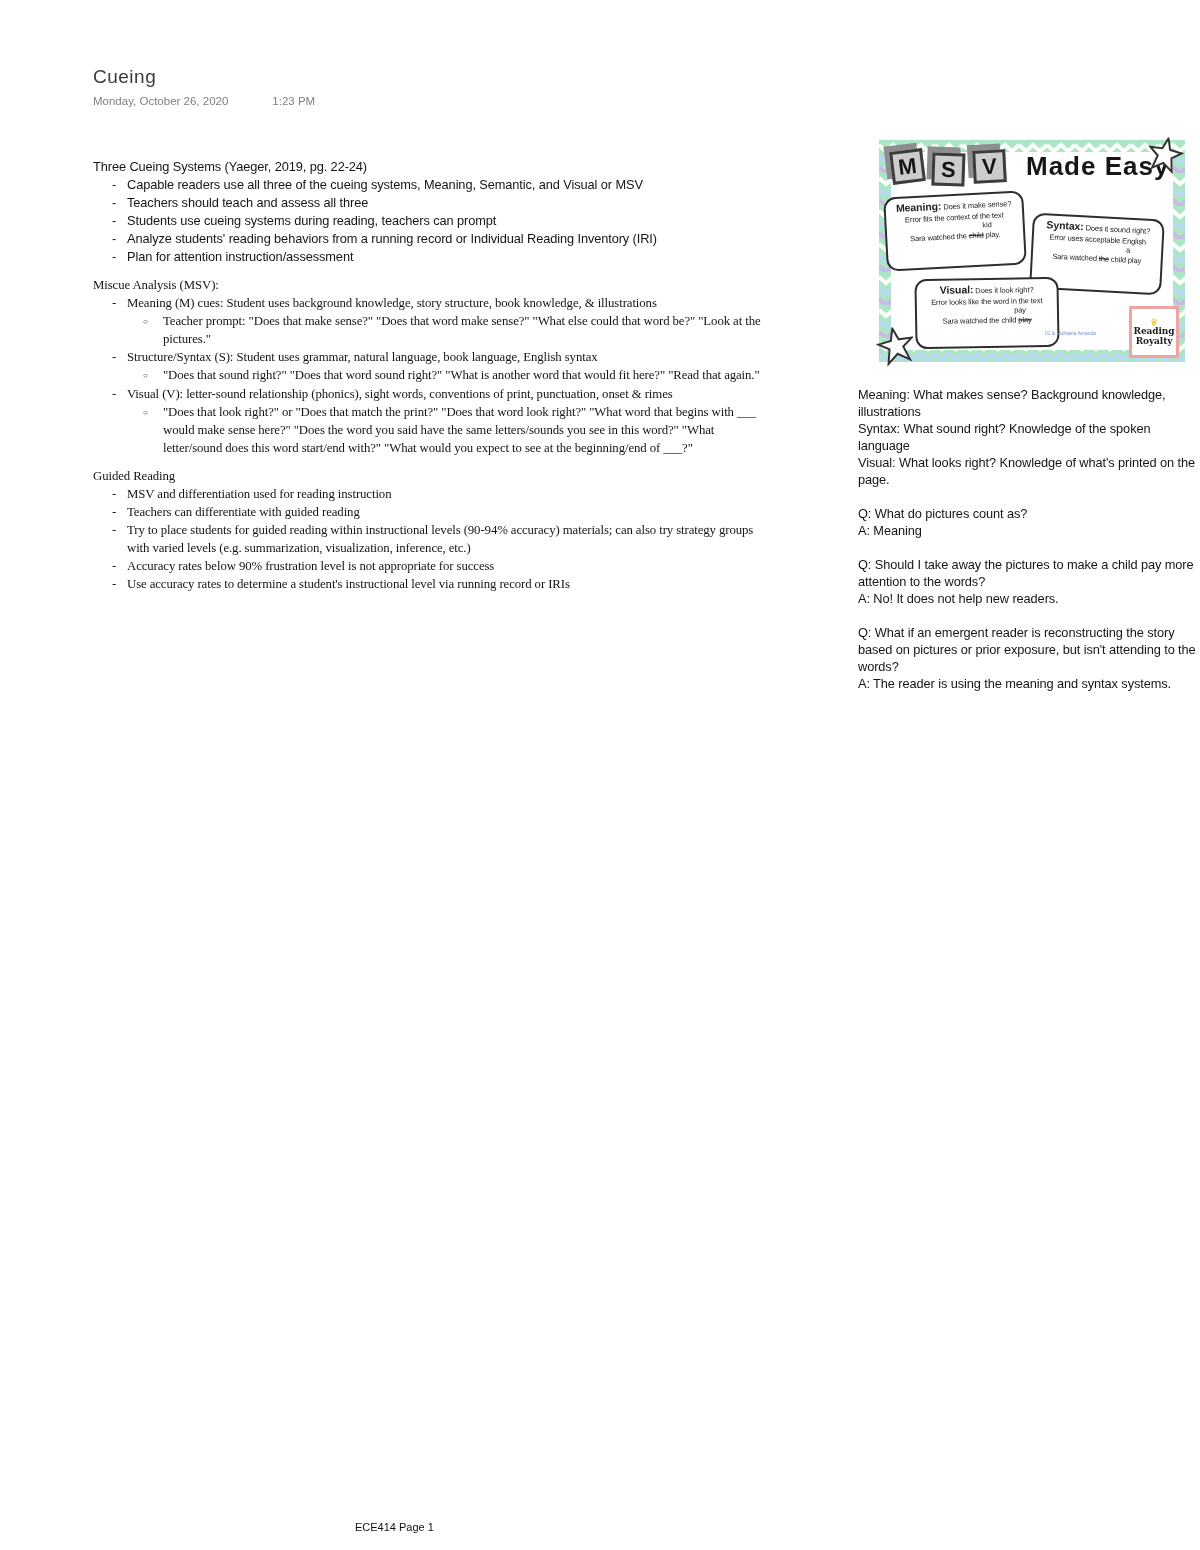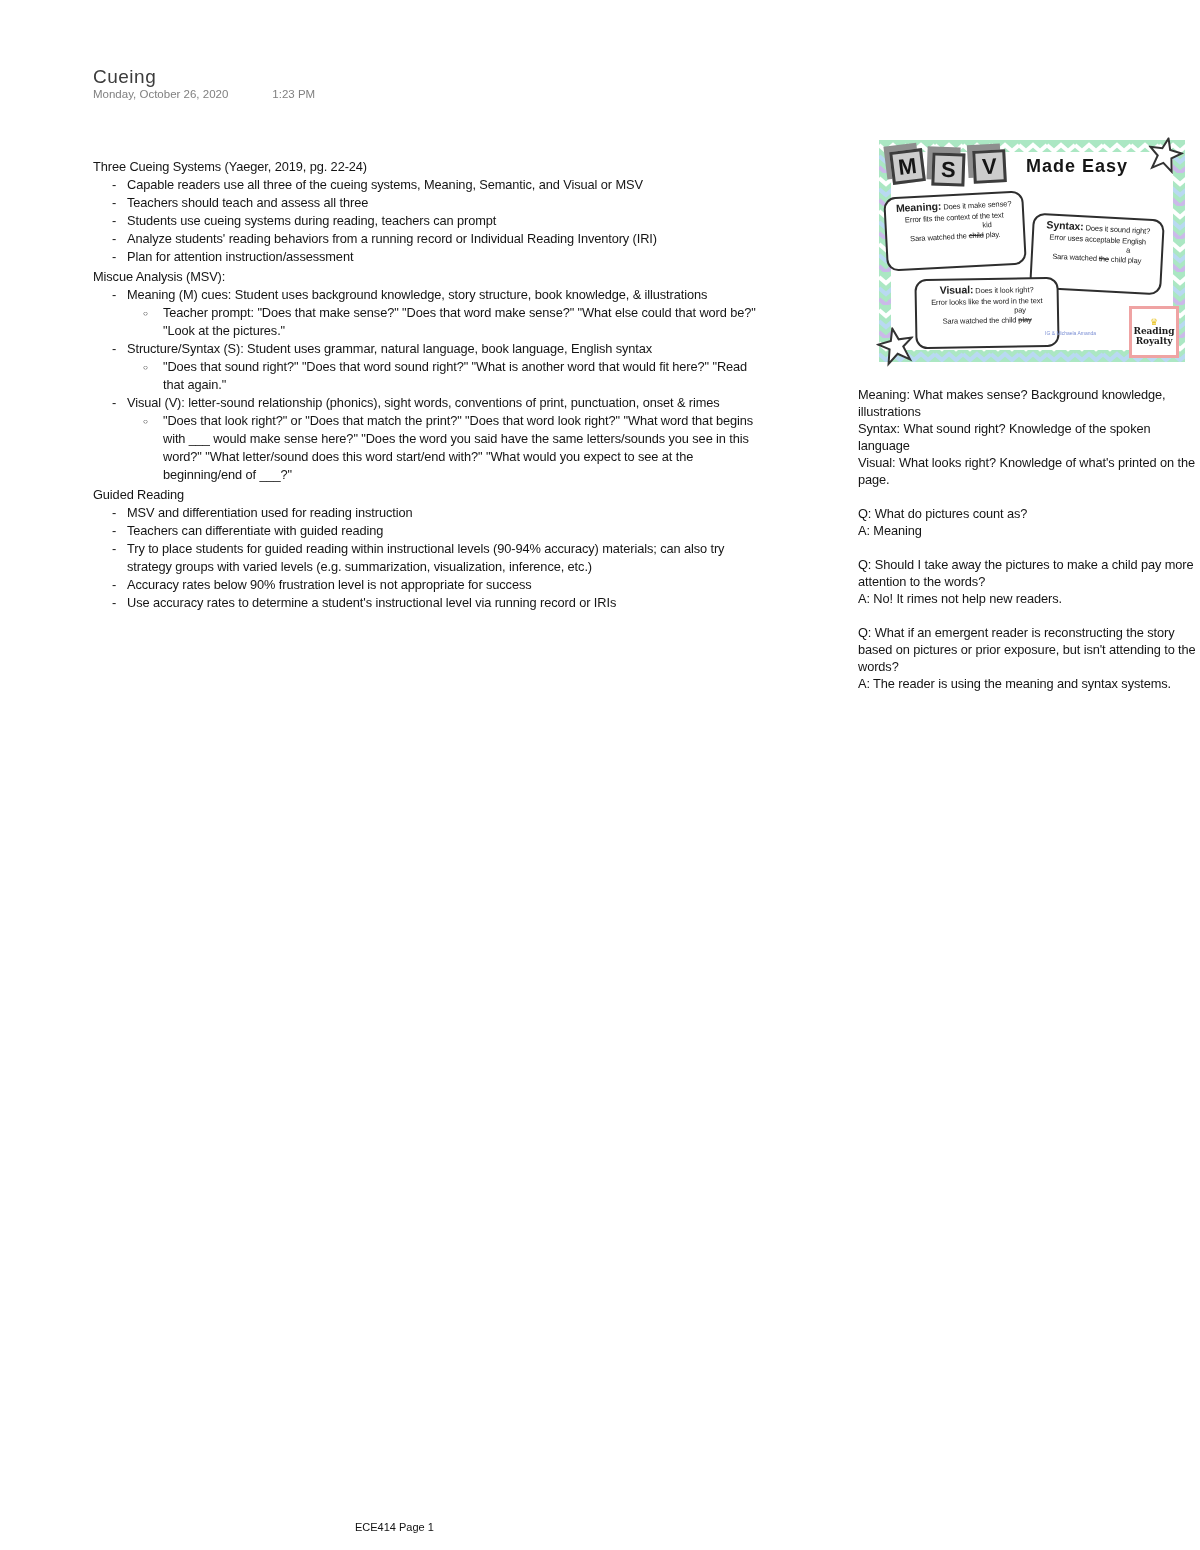--- a/index.html
+++ b/index.html
@@ -4,47 +4,47 @@
 <style>
   * { box-sizing: border-box; }
   html,body { margin:0; padding:0; }
   body {
     width:1200px; height:1550px; background:#ffffff; position:relative;
     font-family:"Liberation Sans", sans-serif; color:#151515; overflow:hidden;
   }
   
   .header { position:absolute; left:93px; top:66px; }
   .page-title { font-size:19px; font-weight:400; color:#3c3c3c; margin:0; letter-spacing:.5px; }
-  .dateline { font-size:11.5px; color:#808080; }
+  .dateline { margin-top:7px; font-size:11.5px; color:#808080; }
   .dateline .time { margin-left:44px; }
   
   .left-col { position:absolute; left:93px; top:158px; width:678px;
               font-size:12.8px; line-height:18px; letter-spacing:-.1px; }
-  .sec + .sec { margin-top:2px; }
+  .sec + .sec { margin-top:10px;font-family:Liberation Serif, serif; }
   .bullet { display:flex; padding-left:19px; }
   .bullet::before { content:"-"; flex:none; width:15px; }
   .sub { display:flex; padding-left:50px; }
   .sub::before { content:"\25CB"; flex:none; width:20px; font-size:8px; line-height:18px; padding-top:1px; }
   .btext { flex:1; }
   
   .right-col { position:absolute; left:858px; top:140px; width:342px;
                font-size:12.8px; line-height:17px; letter-spacing:-.1px; }
   .summary { margin-top:24px; }
   .qa-pair { margin-top:17px; }
   
   .infographic { position:relative; width:306px; height:222px; margin-left:21px; }
   .ig-bg { position:absolute; left:0; top:0; }
   .blocks { position:absolute; left:12px; top:10px; display:flex; gap:8px; }
   .block { width:33px; height:33px; background:#cccccc; border:3px solid #3c3c3c;
            box-shadow:-5px -6px 0 #8e8e8e; display:flex; align-items:center; justify-content:center;
            font-size:22px; font-weight:bold; color:#151515; }
   .block.m { transform:rotate(-7deg); }
   .block.s { transform:rotate(2deg) translateY(3px); }
   .block.v { transform:rotate(-3deg); }
-  .ig-title { position:absolute; left:147px; top:18px; font-size:18px; font-weight:bold;
+  .ig-title { position:absolute; left:147px; top:18px; font-size:26px; font-weight:bold;
               color:#161616; letter-spacing:1px; white-space:nowrap; }
   .card { position:absolute; background:#ffffff; border:2px solid #2e2e2e; border-radius:12px;
           text-align:center; padding:3px 5px 2px; font-size:7.5px; line-height:1.3; color:#222222; }
   .card-label { font-size:10.5px; font-weight:bold; }
   .card-q { font-size:7.5px; }
   .card-rule { display:block; }
   .miscue-word { display:block; text-align:right; padding-right:26px; }
   .sentence { display:block; white-space:nowrap; }
   .struck { text-decoration:line-through; }
   .card.meaning { left:6px;  top:54px;  width:140px; min-height:74px; transform:rotate(-3deg); }
@@ -201,21 +201,21 @@
     <div>Syntax: What sound right? Knowledge of the spoken language</div>
     <div>Visual: What looks right? Knowledge of what's printed on the page.</div>
   </div>
 
   <div class="qa-pair">
     <div>Q: What do pictures count as?</div>
     <div>A: Meaning</div>
   </div>
   <div class="qa-pair">
     <div>Q: Should I take away the pictures to make a child pay more attention to the words?</div>
-    <div>A: No! It rimes not help new readers.</div>
+    <div>A: No! It does not help new readers.</div>
   </div>
   <div class="qa-pair">
     <div>Q: What if an emergent reader is reconstructing the story based on pictures or prior exposure, but isn't attending to the words?</div>
     <div>A: The reader is using the meaning and syntax systems.</div>
   </div>
 </aside>
 
 <div class="footer">ECE414 Page 1</div>
 
 </body></html>

